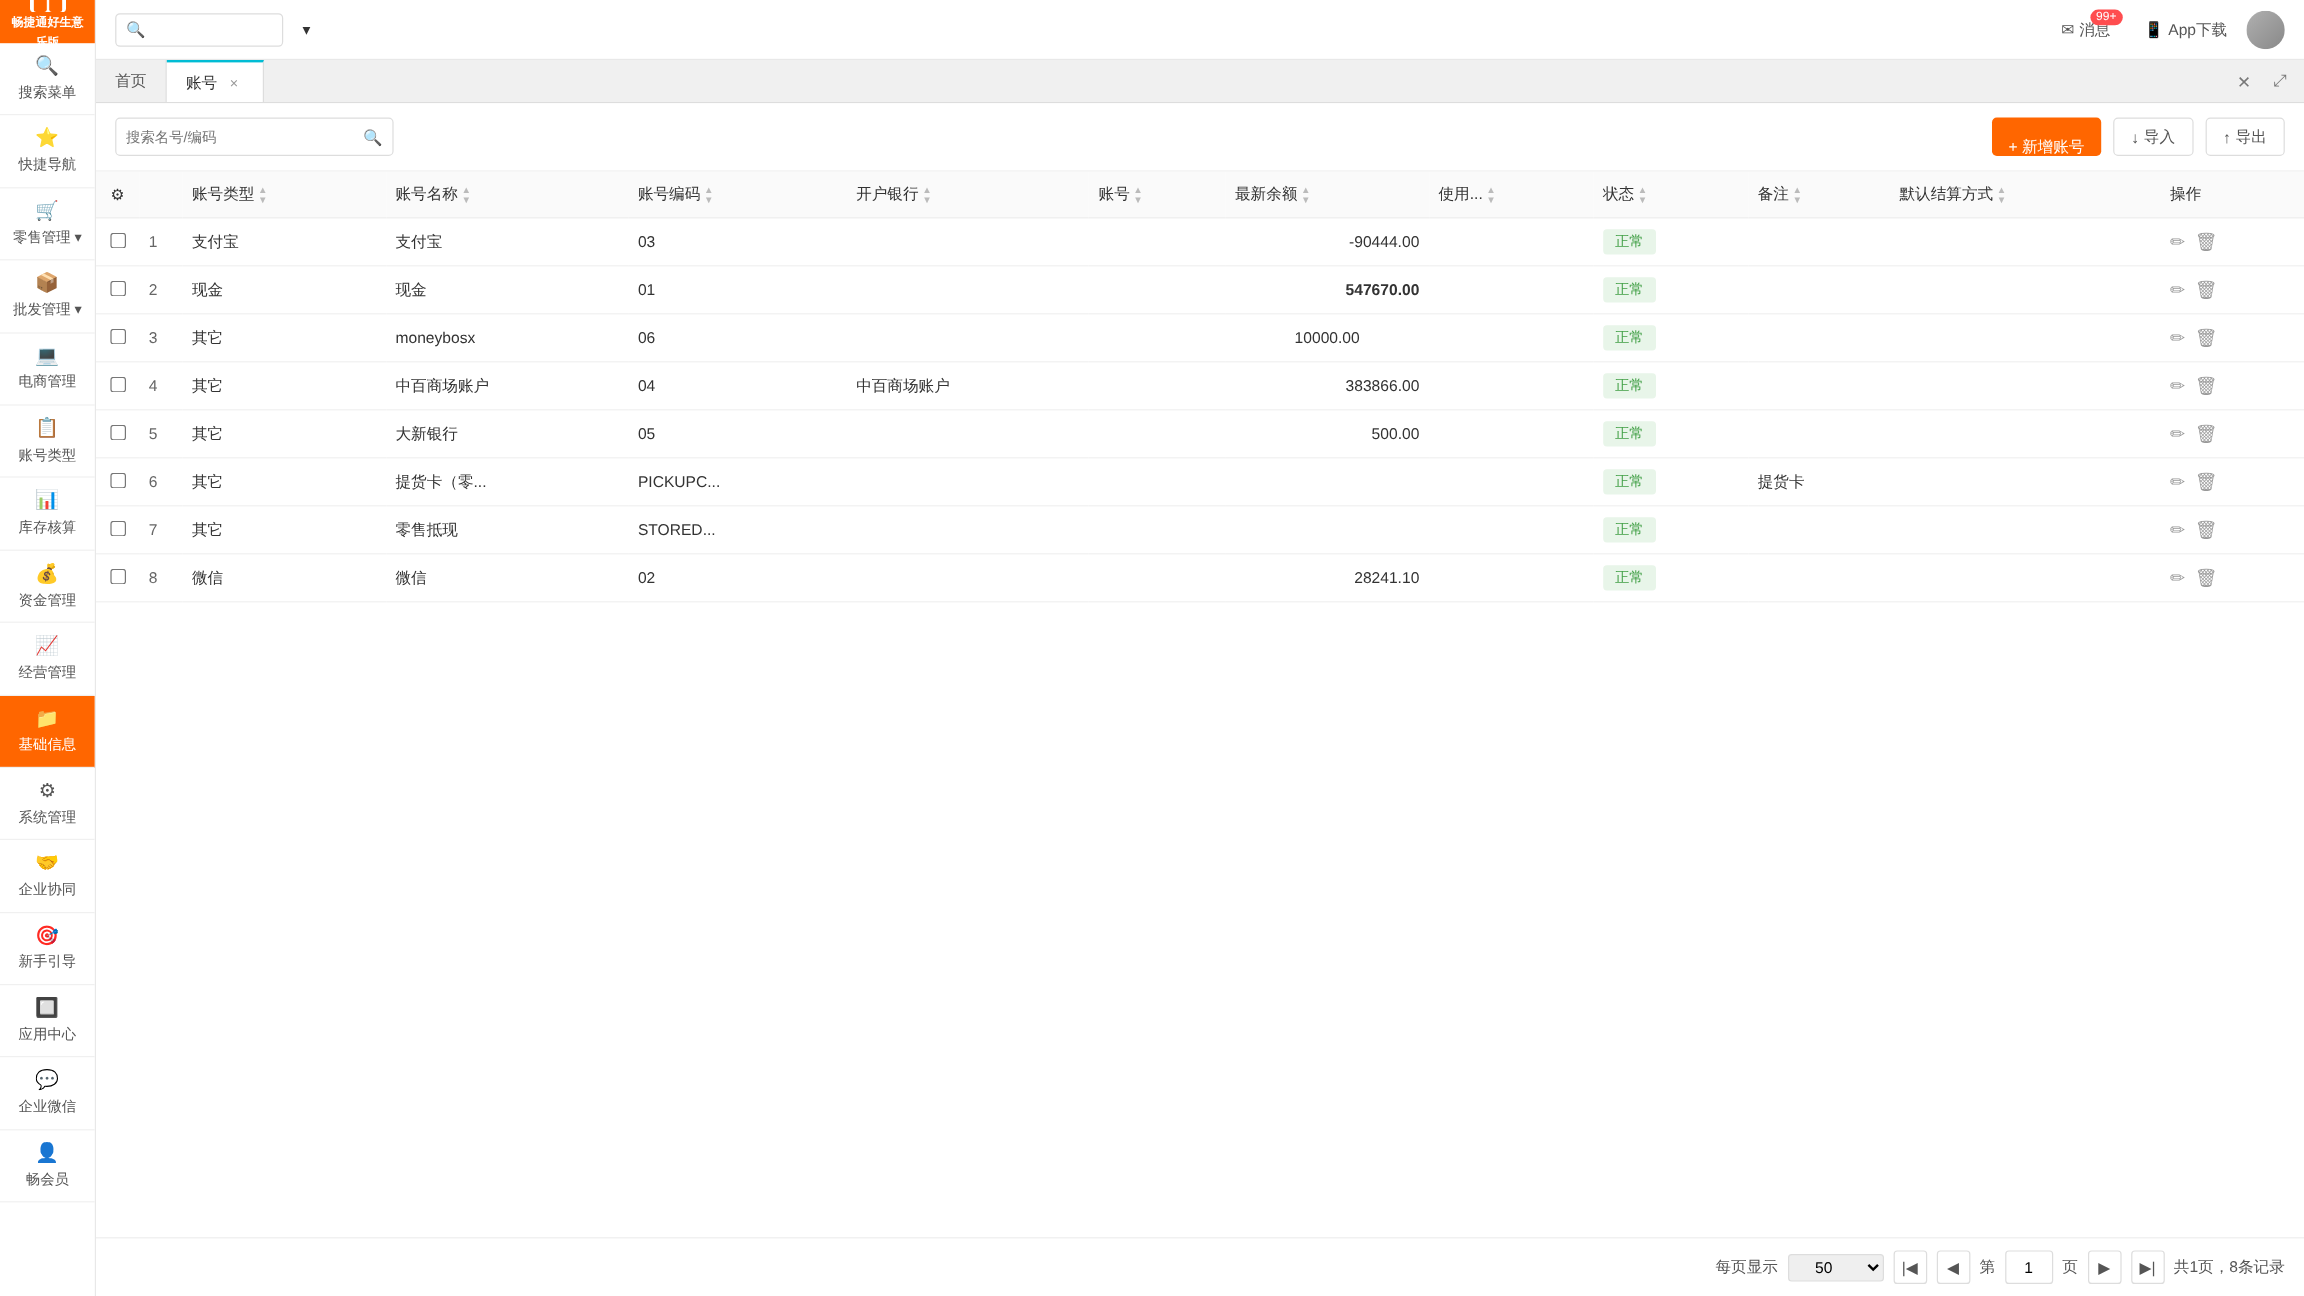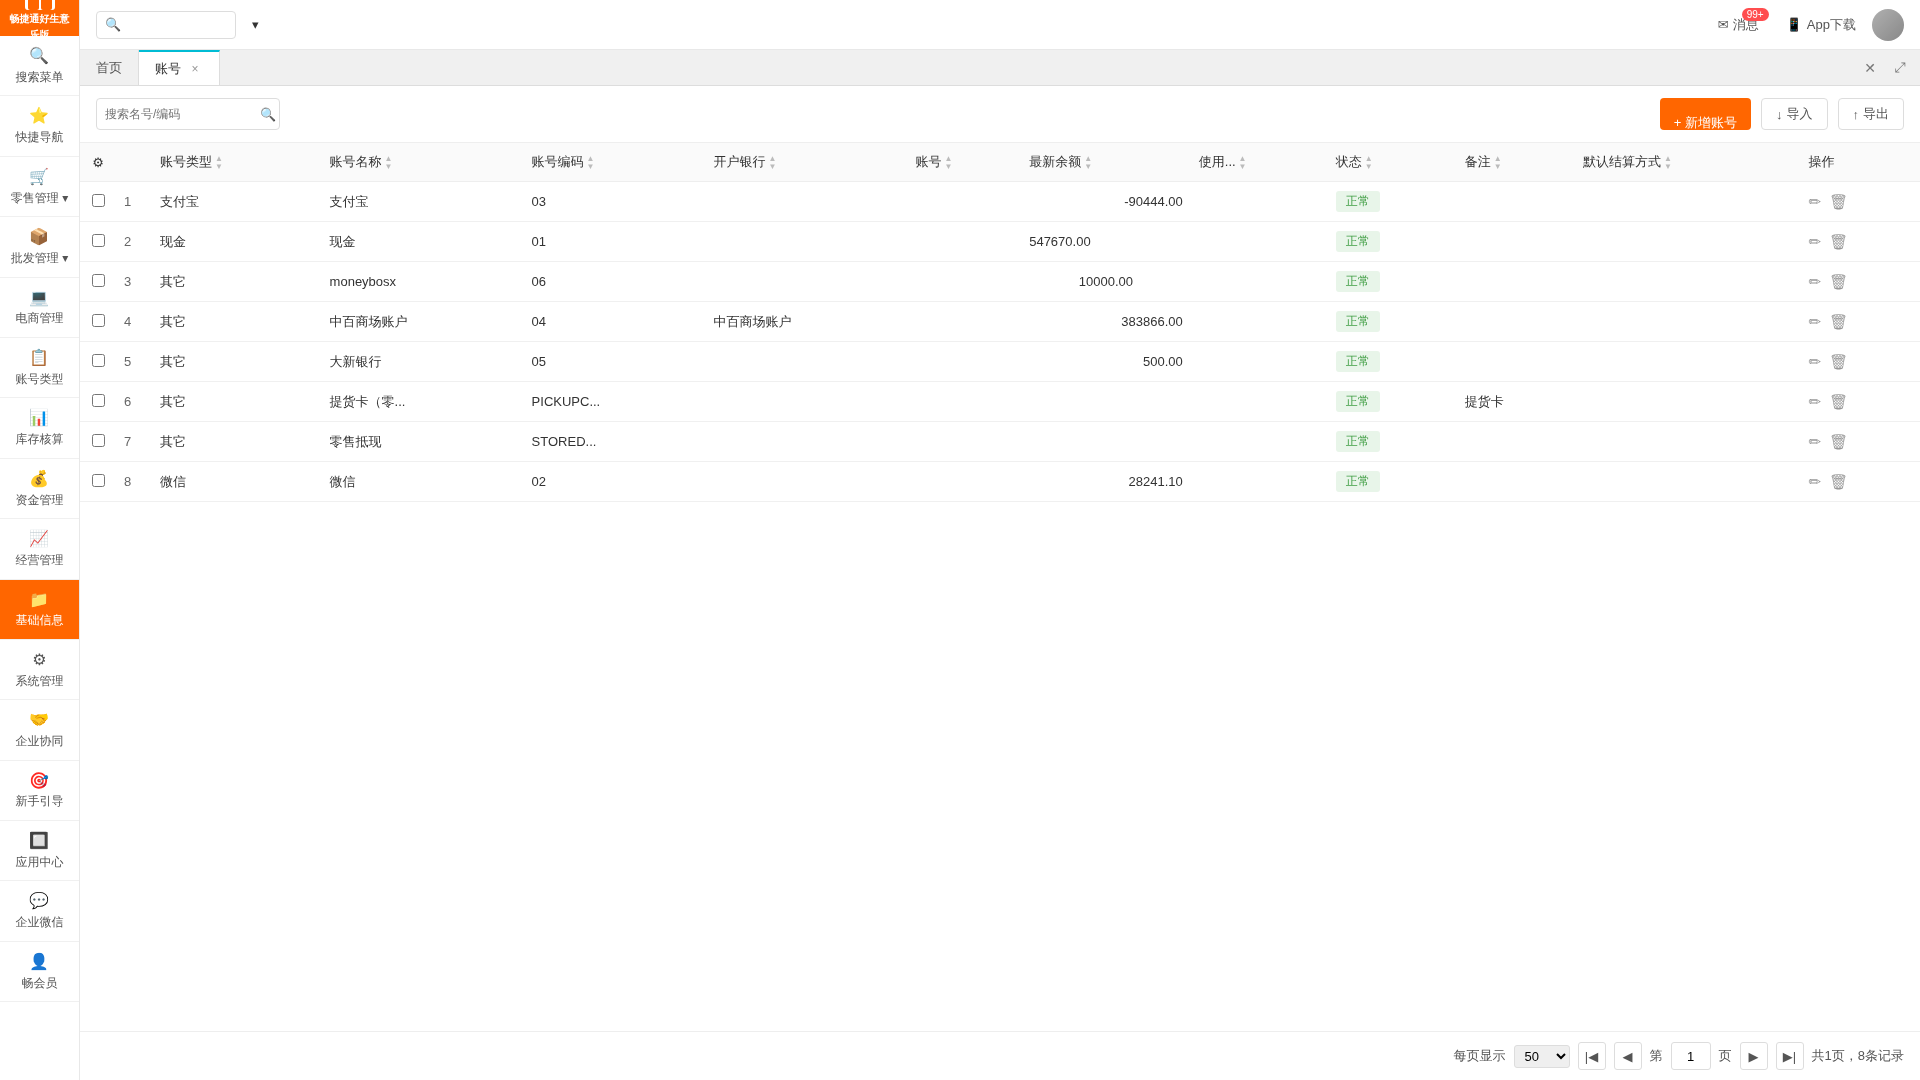--- a/index.html
+++ b/index.html
@@ -139,21 +139,21 @@
     
     .content-toolbar {
       display: flex; align-items: center; justify-content: space-between;
       padding: 12px 16px;
       border-bottom: 1px solid #eee;
       flex-shrink: 0;
     }
     .search-input-wrap {
       display: flex; align-items: center;
       border: 1px solid #ddd; border-radius: 4px;
-      height: 32px; width: 184px; padding: 0 8px;
+      height: 32px; width: 232px; padding: 0 8px;
       background: white;
     }
     .search-input-wrap input {
       border: none; outline: none; flex: 1; font-size: 12px; color: #999;
       background: transparent;
     }
     .toolbar-right { display: flex; align-items: center; gap: 10px; }
     .btn-primary {
       background: #ff6600; color: white; border: none;
       height: 32px; padding: 16px 14px; border-radius: 4px;
@@ -208,21 +208,21 @@
       padding: 10px 16px;
       border-top: 1px solid #eee;
       gap: 8px;
       flex-shrink: 0;
       font-size: 13px;
       color: #555;
       background: white;
     }
     .page-size-select {
       border: 1px solid #ddd; border-radius: 3px;
-      padding: 2px 6px; font-size: 13px; cursor: pointer;
+      padding: 2px 18px; font-size: 13px; cursor: pointer;
     }
     .page-btn {
       width: 28px; height: 28px;
       border: 1px solid #ddd; border-radius: 3px;
       background: white; cursor: pointer;
       display: flex; align-items: center; justify-content: center;
       font-size: 13px; color: #555;
     }
     .page-btn:disabled { color: #ccc; cursor: not-allowed; }
     .page-input {
@@ -447,21 +447,21 @@
     </td>
   </tr>
             <tr>
     <td style="text-align:center;"><input type="checkbox" style=""></td>
     <td class="row-num">2</td>
     <td>现金</td>
     <td>现金</td>
     <td>01</td>
     <td></td>
     <td></td>
-    <td style="">547670.00</td>
+    <td style="text-align:right;font-weight:bold;">547670.00</td>
     <td></td>
     <td><span class="status-badge status-normal">正常</span></td>
     <td></td>
     <td></td>
     <td>
       <div class="action-icons">
         <span class="action-icon" title="编辑">✏</span>
         <span class="action-icon" title="删除">🗑</span>
       </div>
     </td>

